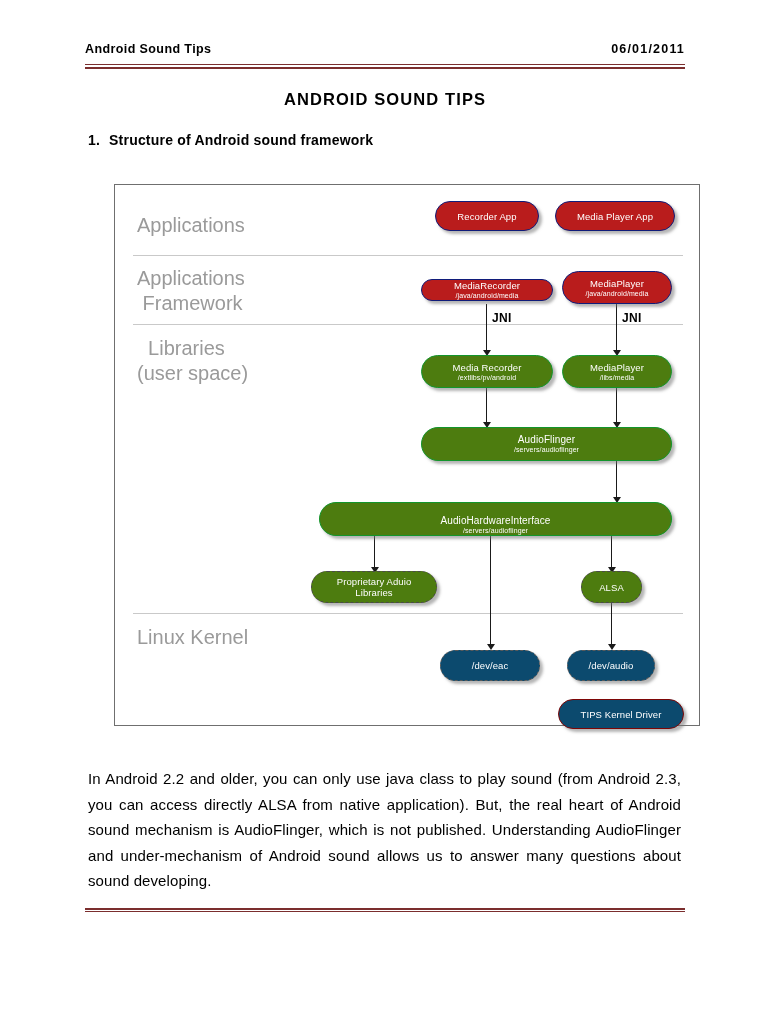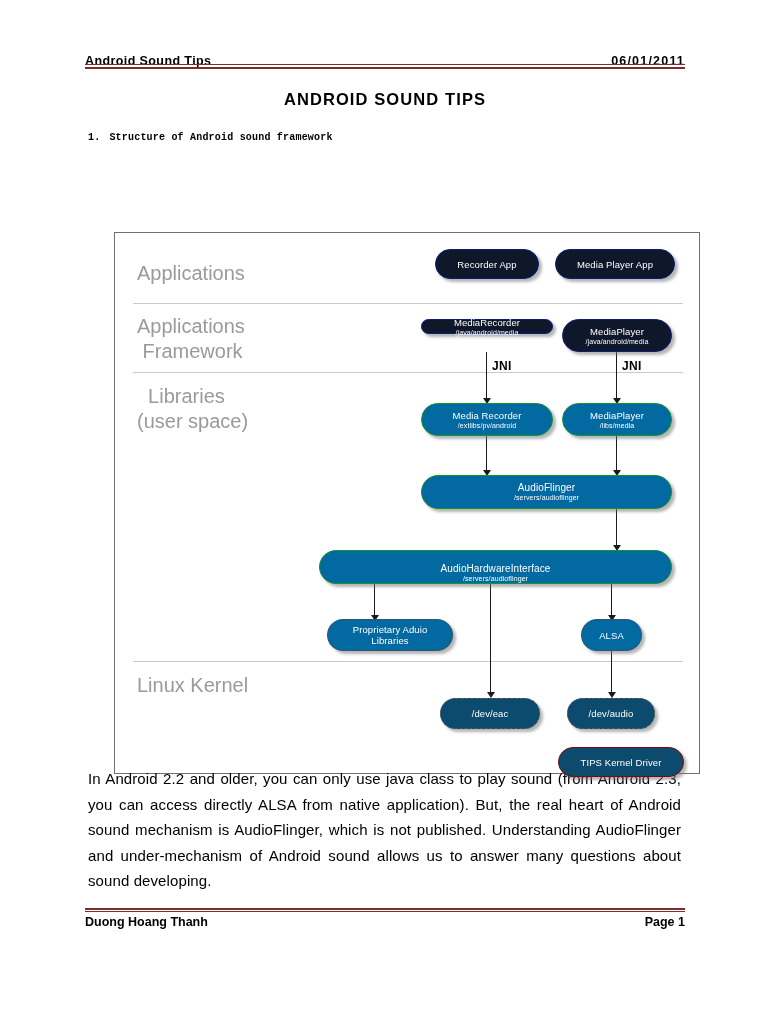--- a/index.html
+++ b/index.html
@@ -29,21 +29,21 @@
     left: 85px; top: 42px;
     width: 600px;
     display: flex;
     justify-content: space-between;
     align-items: baseline;
     font-size: 12.5px;
     font-weight: bold;
     letter-spacing: 0.4px;
     color: #000;
   }
-  .header-date { letter-spacing: 1.2px; margin-top: 12px; }
+  .header-date { letter-spacing: 1.2px; }
 
   .rule-double {
     position: absolute;
     left: 85px;
     width: 600px;
     height: 5px;
   }
   .rule-double .r-thin {
     position: absolute; left: 0; width: 100%;
     height: 1px; background: #7b2e2e;
@@ -63,37 +63,35 @@
     width: 600px;
     text-align: center;
     font-size: 16.5px;
     font-weight: bold;
     letter-spacing: 1.1px;
   }
 
   .section-heading {
     position: absolute;
     left: 88px; top: 132px;
-    font-size: 10px;
+    font-size: 14px;
     font-weight: bold;
     letter-spacing: 0.2px;
-    font-family: Liberation Mono, monospace;
   }
   .section-heading .num { margin-right: 9px; }
 
   
   .figure-box {
     position: absolute;
     left: 114px; top: 184px;
     width: 586px;
     height: 542px;
     border: 1px solid #6f6f6f;
     background: #ffffff;
     box-sizing: border-box;
-    margin-top: 48px;
   }
 
   .layer-divider {
     position: absolute;
     left: 18px;
     width: 550px;
     height: 1px;
     background: #c9c9c9;
   }
 
@@ -125,22 +123,22 @@
     line-height: 11px;
     letter-spacing: 0.1px;
   }
   .node .l2 {
     font-size: 7px;
     line-height: 9px;
     letter-spacing: 0.1px;
   }
   .node.big .l1 { font-size: 10px; }
 
-  .node.blue  { background: #0f172a; border: 1px solid #101c7a; }
-  .node.green { background: #0369a1; border: 1px solid #13952c; }
+  .node.blue  { background: #b91c1c; border: 1px solid #101c7a; }
+  .node.green { background: #4d7c0f; border: 1px solid #13952c; }
   .node.red   { background: #0c4a6e; border: 1px solid #7d0606; }
   .node.dashed { border-style: dashed; border-width: 1.5px; border-color: #4a4a4a; }
   .node.red.dashed { border-color: #5a5a5a; }
 
   
   .vline {
     position: absolute;
     width: 1.4px;
     background: #1a1a1a;
     z-index: 1;
@@ -235,21 +233,21 @@
 (user space)</div>
     <div class="layer-label" style="left:22px; top:440px;">Linux Kernel</div>
 
     <div class="node blue" style="left:320px; top:16px; width:104px; height:30px;">
       <span class="l1">Recorder App</span>
     </div>
     <div class="node blue" style="left:440px; top:16px; width:120px; height:30px;">
       <span class="l1">Media Player App</span>
     </div>
 
-    <div class="node blue" style="left:306px; top:86px; width:132px; height:15px;">
+    <div class="node blue" style="left:306px; top:94px; width:132px; height:22px;">
       <span class="l1">MediaRecorder</span>
       <span class="l2">/java/android/media</span>
     </div>
     <div class="node blue" style="left:447px; top:86px; width:110px; height:33px;">
       <span class="l1">MediaPlayer</span>
       <span class="l2">/java/android/media</span>
     </div>
 
     <div class="vline" style="left:371px; top:119px; height:48px;"></div>
     <div class="arrow-head" style="left:368px; top:165px;"></div>
@@ -289,21 +287,21 @@
 
     <div class="vline" style="left:259px; top:351px; height:33px;"></div>
     <div class="arrow-head" style="left:256px; top:382px;"></div>
 
     <div class="vline" style="left:375px; top:351px; height:110px;"></div>
     <div class="arrow-head" style="left:372px; top:459px;"></div>
 
     <div class="vline" style="left:496px; top:351px; height:33px;"></div>
     <div class="arrow-head" style="left:493px; top:382px;"></div>
 
-    <div class="node green dashed" style="left:212px; top:386px; width:126px; height:32px;">
+    <div class="node green dashed" style="left:196px; top:386px; width:126px; height:32px;">
       <span class="l1">Proprietary Aduio</span>
       <span class="l1">Libraries</span>
     </div>
 
     <div class="node green dashed" style="left:466px; top:386px; width:61px; height:32px;">
       <span class="l1">ALSA</span>
     </div>
 
     <div class="vline" style="left:496px; top:418px; height:43px;"></div>
     <div class="arrow-head" style="left:493px; top:459px;"></div>
@@ -321,18 +319,14 @@
 
   </div>
 
 
   <div class="body-text">In Android 2.2 and older, you can only use java class to play sound (from Android 2.3, you can access directly ALSA from native application). But, the real heart of Android sound mechanism is AudioFlinger, which is not published. Understanding AudioFlinger and under-mechanism of Android sound allows us to answer many questions about sound developing.</div>
 
   <div class="rule-double footer-rule">
     <div class="r-thick"></div>
     <div class="r-thin"></div>
   </div>
-  <div class="footer">
-    <span>Duong Hoang Thanh</span>
-    <span>Page 1</span>
-  </div>
 
 </div>
 
 </body></html>

